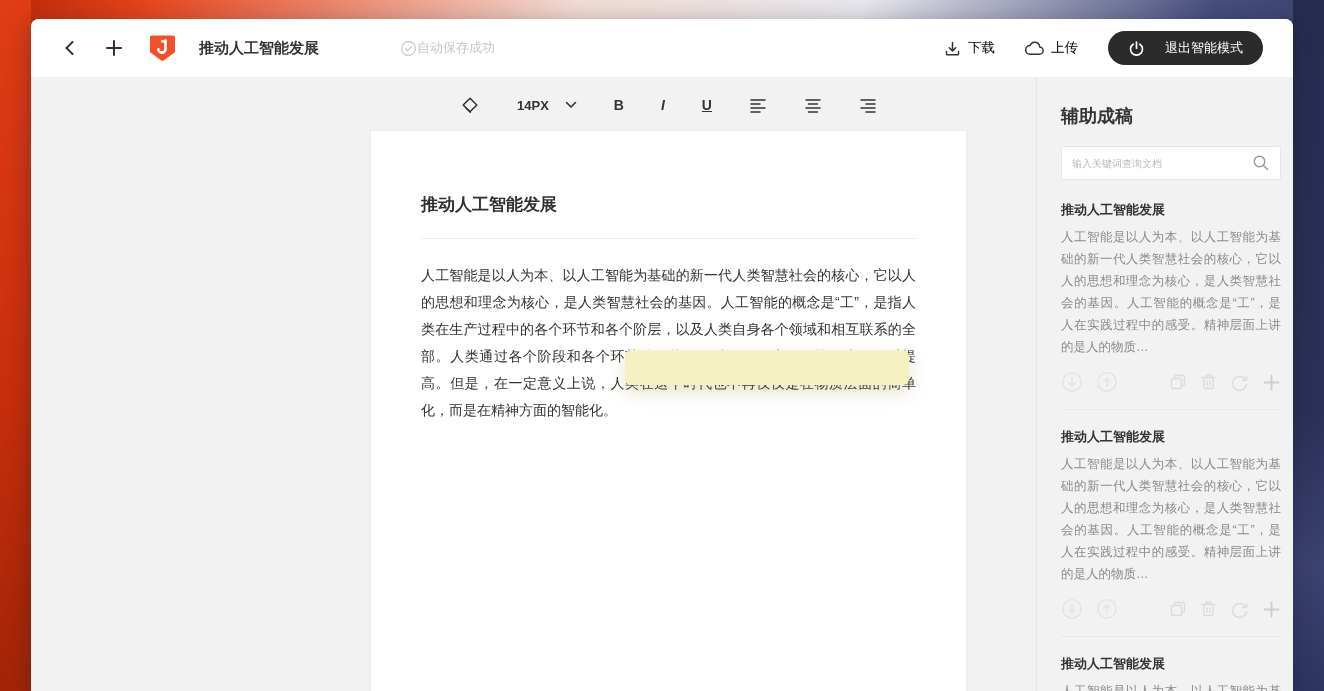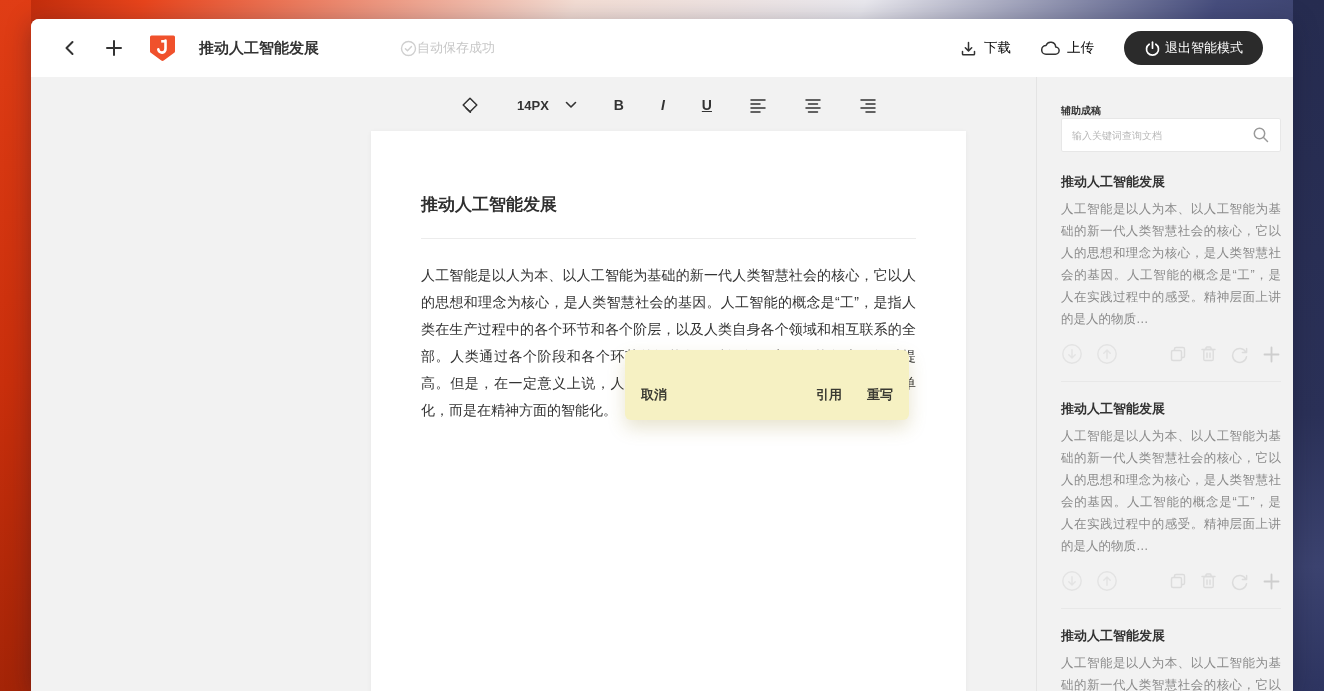--- a/index.html
+++ b/index.html
@@ -22,21 +22,21 @@
   .topbar { height:58px; background:#fff; display:flex; align-items:center; padding:0 30px; }
   .tb-btn { background:none; border:none; cursor:pointer; display:flex; align-items:center; color:#333; }
   .tb-left { display:flex; align-items:center; gap:25px; }
   .logo { width:27px; height:30px; display:flex; }
   .doc-title { font-size:15px; font-weight:700; color:#333; margin-left:-2px; }
   .autosave { display:flex; align-items:center; color:#c7c7c7; font-size:13px; margin-left:56px; }
   .tb-right { margin-left:auto; display:flex; align-items:center; gap:30px; }
   .tb-action { background:none; border:none; cursor:pointer; display:flex; align-items:center; gap:7px;
     font-size:13.5px; color:#000000; }
   .exit-btn { background:#2b2b2b; color:#fff; border:none; cursor:pointer; height:34px; padding:0 20px;
-    border-radius:17px; display:flex; align-items:center; gap:4px; font-size:13px; }
+    border-radius:17px; display:flex; align-items:center; gap:20px; font-size:13px; }
 
   .content { position:absolute; top:58px; left:0; right:0; bottom:0; }
 
   
   .toolbar { position:absolute; left:340px; width:595px; top:11px; height:34px;
     display:flex; align-items:center; justify-content:center; gap:37px; }
   .fmt-btn { background:none; border:none; cursor:pointer; color:#333; font-size:14px;
     display:flex; align-items:center; gap:16px; font-family:"Liberation Sans",sans-serif; }
   .fmt-b { font-weight:700; }
   .fmt-i { font-style:italic; font-weight:700; }
@@ -56,21 +56,21 @@
   .popup .ptxt { font-size:13px; line-height:22px; color:#5d5843; }
   .popup-actions { display:flex; align-items:center; margin-top:17px; }
   .popup-actions button { background:none; border:none; cursor:pointer; font-size:13px; font-weight:700;
     color:#3a3a32; padding:0; font-family:"Liberation Sans",sans-serif; }
   .popup-actions .spacer { flex:1; }
   .popup-actions .quote { margin-right:25px; }
 
   
   .sidebar { position:absolute; right:0; top:0; bottom:0; width:257px;
     border-left:1px solid #e4e4e4; padding:27px 12px 0 24px; }
-  .sidebar h2 { font-size:10px; font-weight:700; color:#333; }
+  .sidebar h2 { font-size:18px; font-weight:700; color:#333; margin-bottom:18px; }
   .search-box { height:34px; background:#fff; border:1px solid #e7e7e7; border-radius:2px;
     display:flex; align-items:center; padding:0 10px; margin-bottom:21px; }
   .search-box input { flex:1; border:none; outline:none; font-size:10px; color:#333; background:transparent;
     font-family:"Liberation Sans",sans-serif; }
   .search-box input::placeholder { color:#b9b9b9; }
   .card h3 { font-size:13px; font-weight:700; color:#333; margin-bottom:7px; }
   .card p { font-size:12.5px; line-height:22px; color:#8b8b8b; text-align:justify; }
   .card-actions { display:flex; align-items:center; margin-top:13px; }
   .card-actions .gap { width:13px; }
   .card-actions .spacer { flex:1; }
@@ -194,26 +194,20 @@
         </span>
       </button>
     </div>
 
     <div class="page">
       <h1>推动人工智能发展</h1>
       <div class="rule"></div>
       <p class="body">人工智能是以人为本、以人工智能为基础的新一代人类智慧社会的核心，它以人的思想和理念为核心，是人类智慧社会的基因。人工智能的概念是“工”，是指人类在生产过程中的各个环节和各个阶层，以及人类自身各个领域和相互联系的全部。人类通过各个阶段和各个环节的智能化、精细化程度、智能化水平得以提高。但是，在一定意义上说，人类在这个时代也不再仅仅是在物质层面的简单化，而是在精神方面的智能化。</p>
 
       <div class="popup">
-        <div class="popup-actions">
-          <button>取消</button>
-          <span class="spacer"></span>
-          <button class="quote">引用</button>
-          <button>重写</button>
-        </div>
       </div>
     </div>
 
     <aside class="sidebar">
       <h2>辅助成稿</h2>
 
       <div class="search-box">
         <input placeholder="输入关键词查询文档" style="">
         <span>
           <svg width="18" height="18" viewBox="0 0 18 18">

